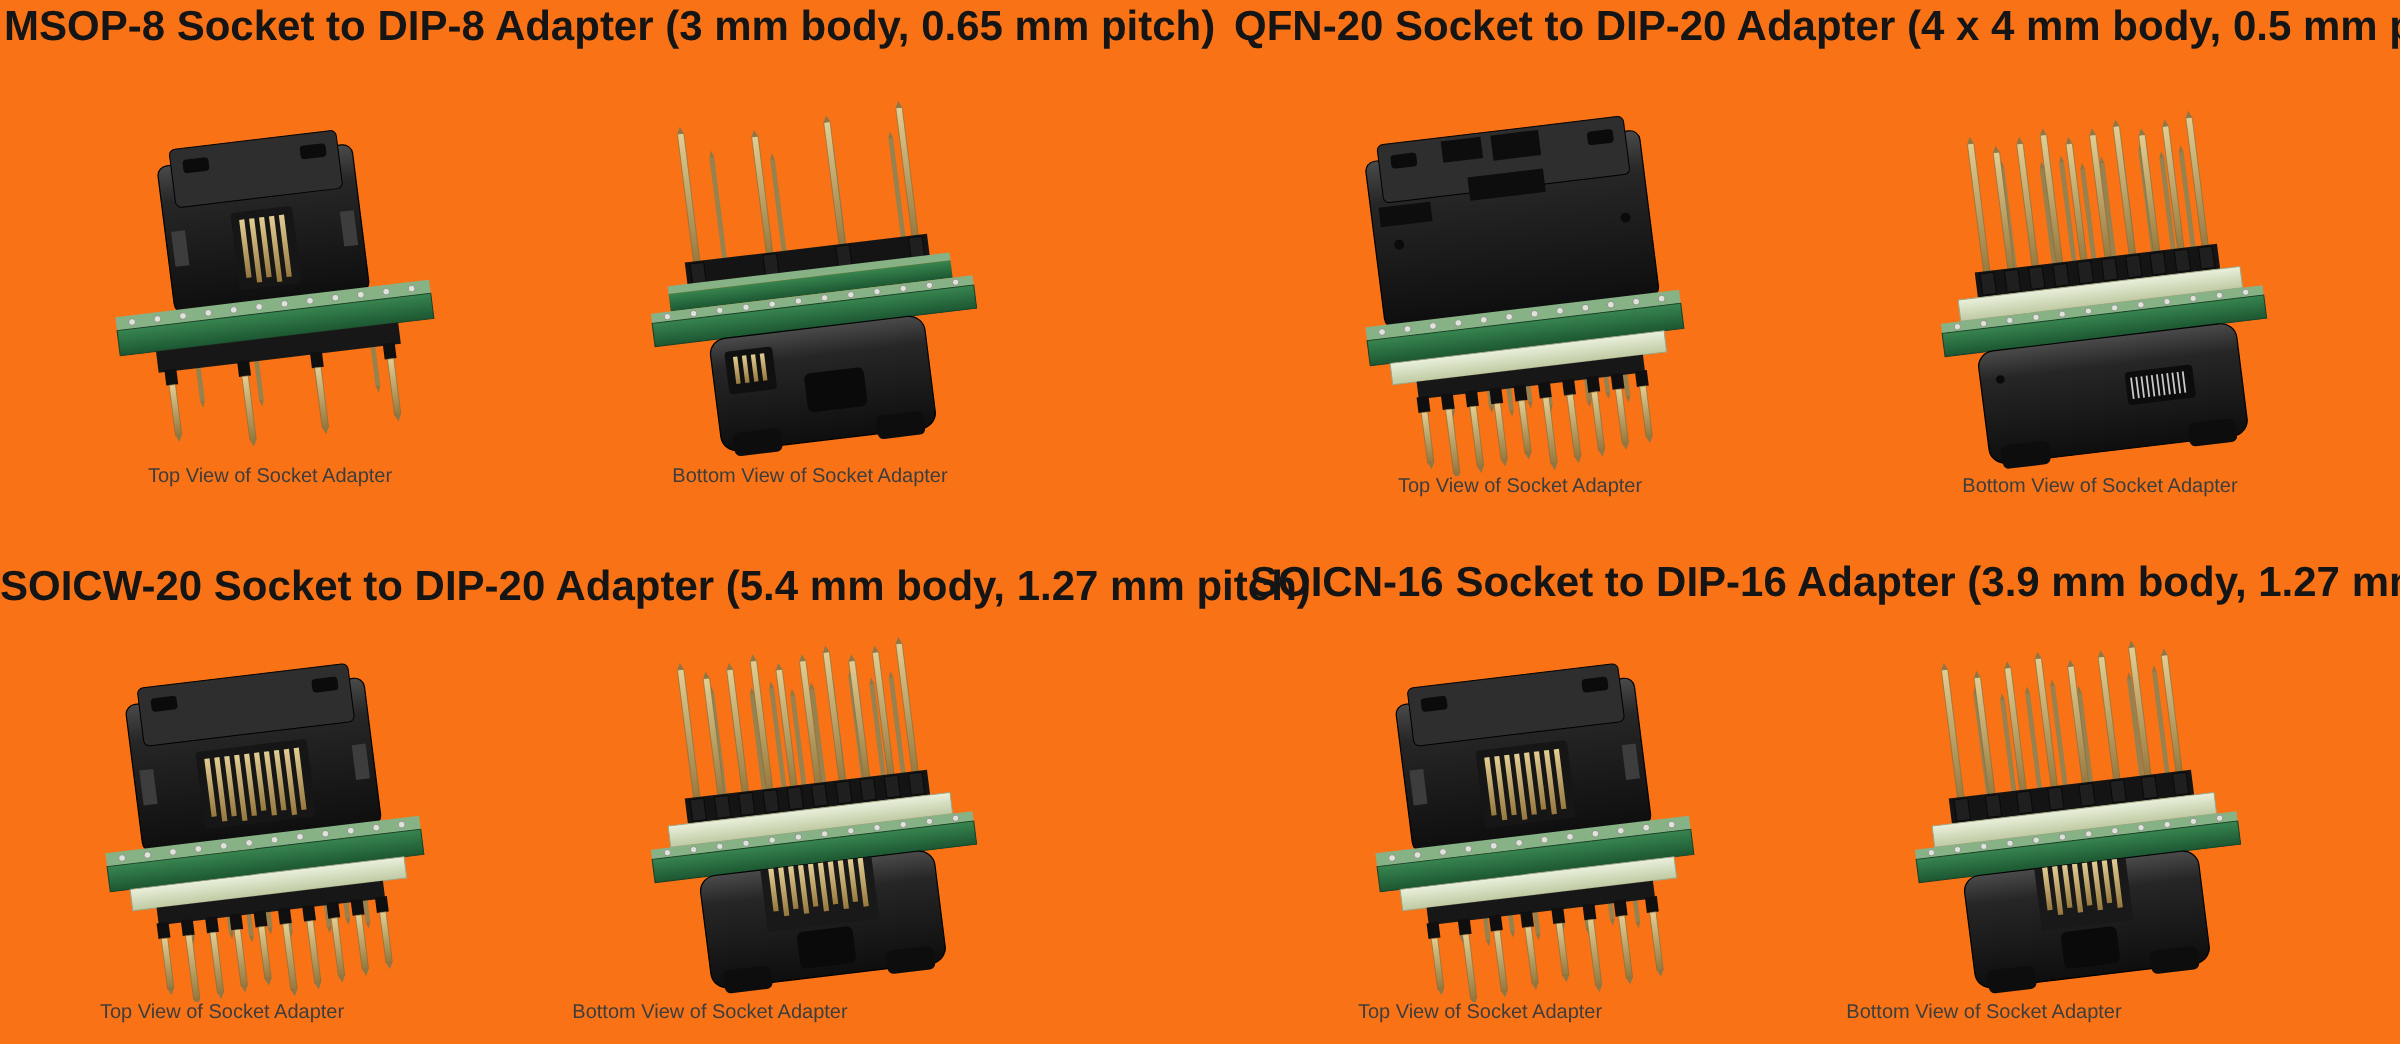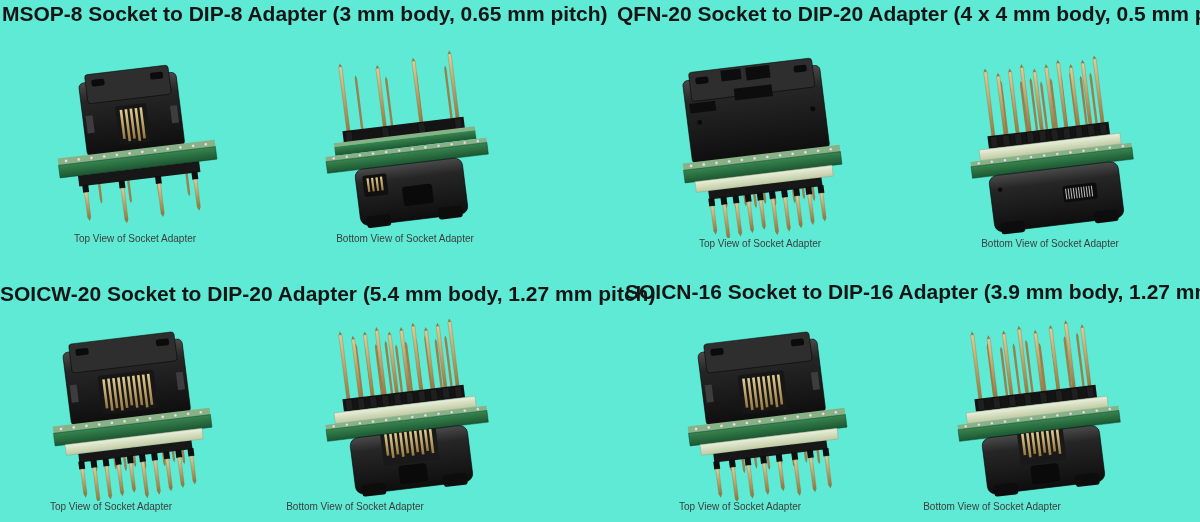--- a/index.html
+++ b/index.html
@@ -1,19 +1,19 @@
 <!DOCTYPE html>
 <html><head>
 <meta charset="utf-8">
 <style>
   html,body{margin:0;padding:0;background:#ffffff;}
   .page{
     position:relative;
     width:1200px;height:522px;
-    background:#5eead4;
+    background:#f97316;
     overflow:hidden;
     font-family:"Liberation Sans", sans-serif;
   }
   .section{position:absolute;width:600px;height:261px;}
   .sec-title{
     position:absolute;
     margin:0;
     font-size:21px;
     font-weight:bold;
     color:#151515;

